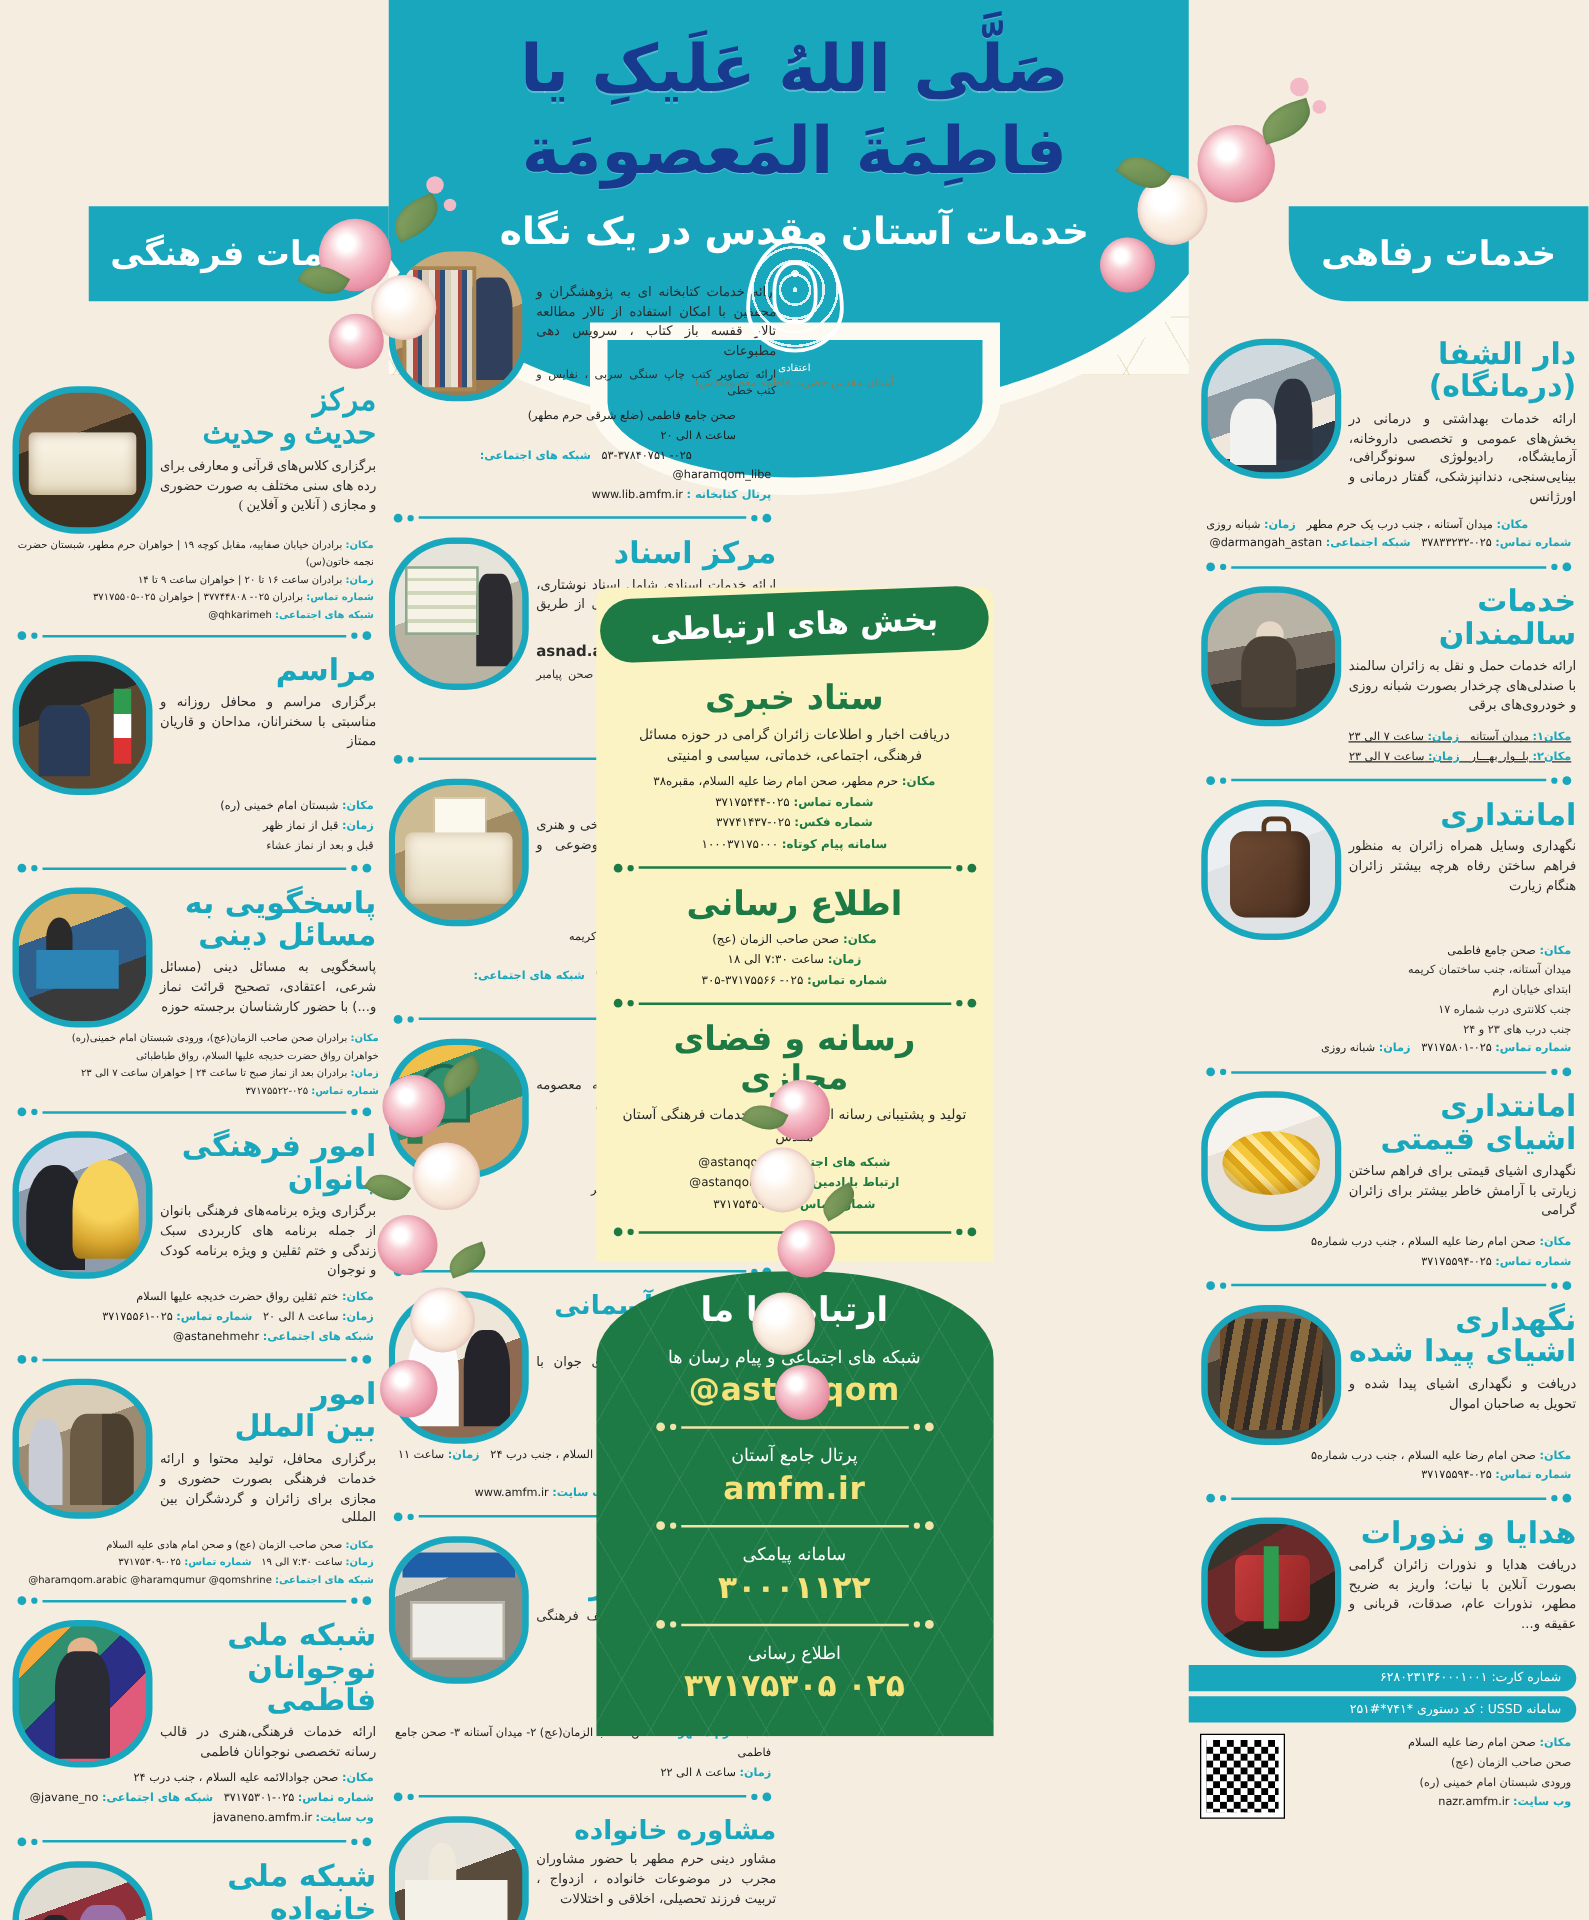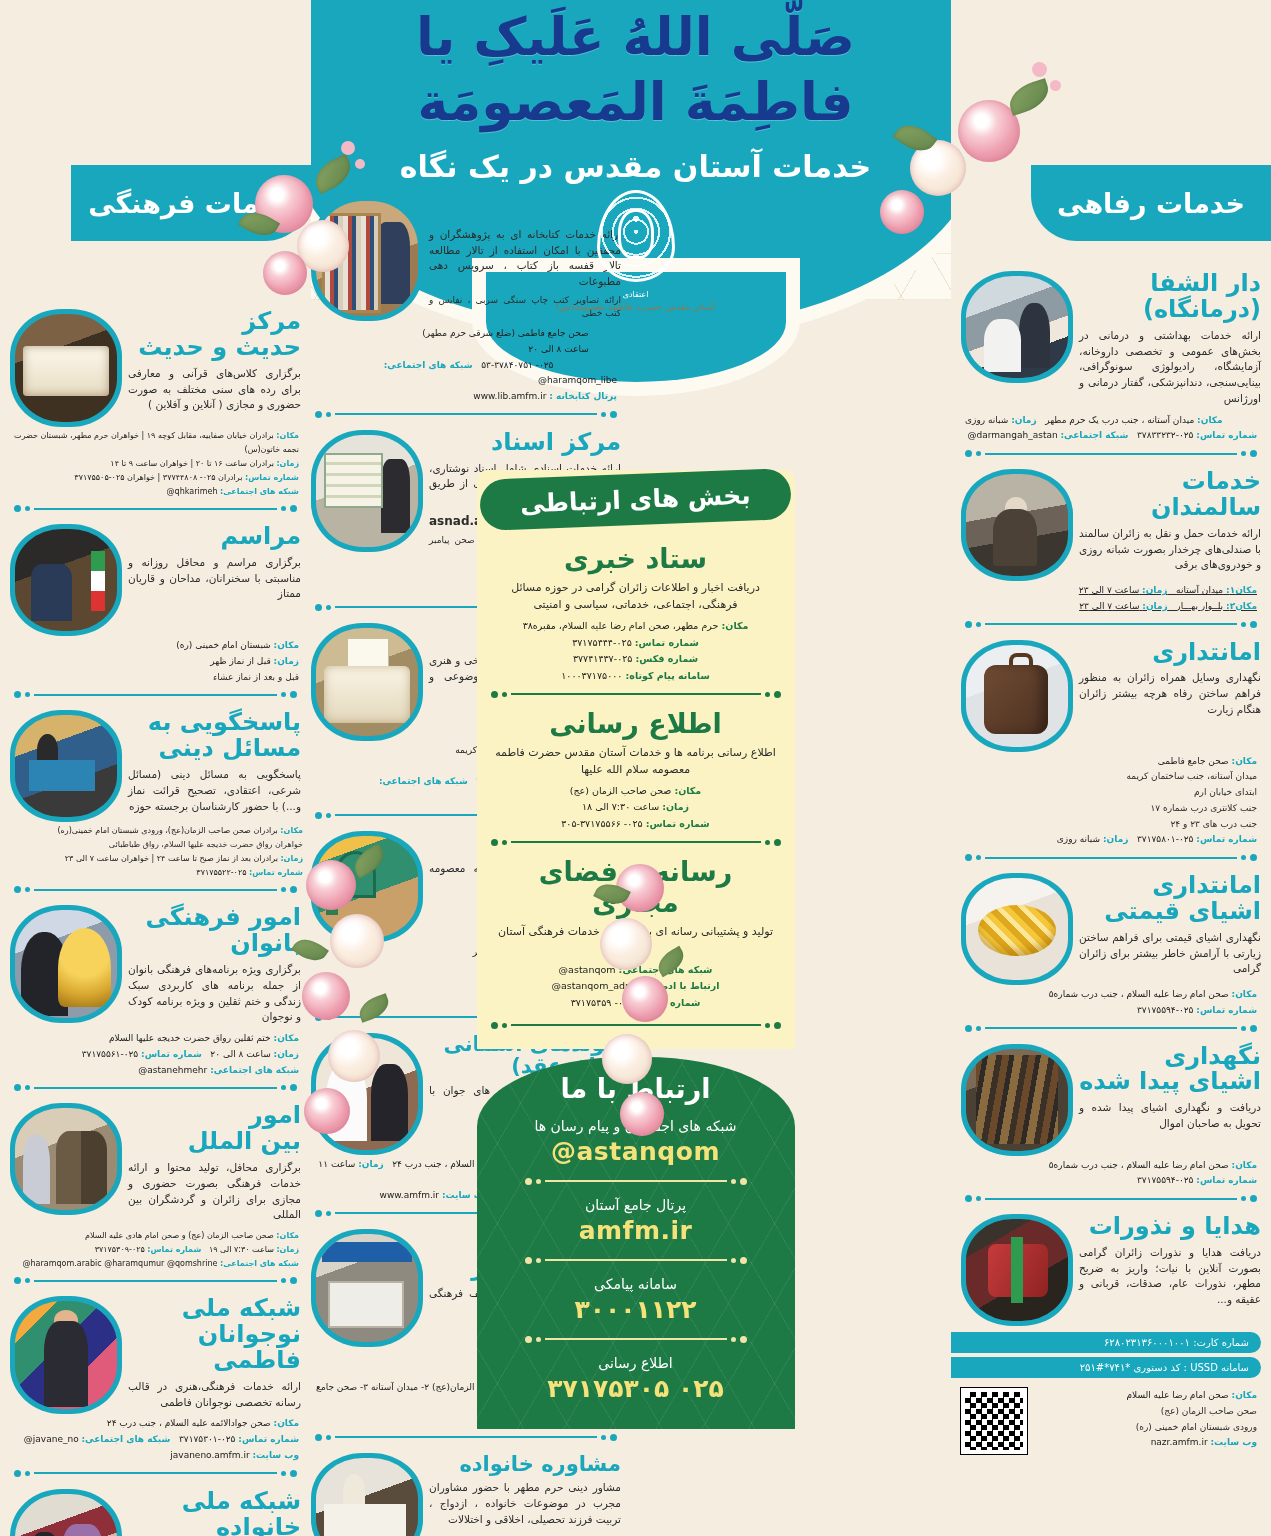--- a/index.html
+++ b/index.html
@@ -30,21 +30,21 @@
     border-radius:0 0 330px 330px / 0 0 190px 190px;
     box-shadow:0 0 0 14px #fdfaf2;
   }
   .hero-arch:after{
     content:"";position:absolute;left:50%;transform:translateX(-50%);
     bottom:-52px;width:300px;height:110px;background:#19a7bd;
     border-radius:0 0 150px 150px / 0 0 60px 60px;
     box-shadow:0 0 0 14px #fdfaf2;
   }
   .hero-title{
-    position:absolute;top:5px;left:50%;transform:translateX(-50%);
+    position:absolute;top:24px;left:50%;transform:translateX(-50%);
     width:620px;text-align:center;z-index:6;
   }
   .hero-title .salawat{
     font-size:52px;font-weight:bold;color:#173a8f;line-height:1.25;
     letter-spacing:-1px;text-shadow:0 1px 0 rgba(255,255,255,.25);
   }
   .hero-title .sub{
     margin-top:14px;font-size:30px;font-weight:bold;color:#ffffff;
     letter-spacing:-.5px;
   }
@@ -756,21 +756,20 @@
       <div class="divider green">
           <span class="d big"></span>
           <span class="d"></span>
           <span class="line"></span>
           <span class="d"></span>
           <span class="d big"></span>
         </div>
 
       <div class="center-block">
         <h3>اطلاع رسانی</h3>
-        <p>اطلاع رسانی برنامه ها و خدمات آستان مقدس حضرت فاطمه معصومه سلام الله علیها</p>
         <div class="meta green center-al">
           <span class="row"><span class="k">مکان:</span>
             <span class="v">صحن صاحب الزمان (عج)</span></span>
           <span class="row"><span class="k">زمان:</span>
             <span class="v">ساعت ۷:۳۰ الی ۱۸</span></span>
           <span class="row"><span class="k">شماره تماس:</span>
             <span class="v">۰۲۵- ۳۷۱۷۵۵۶۶-۳۰۵</span></span>
         </div>
       </div>
 
@@ -843,21 +842,21 @@
       <div class="lbl">اطلاع رسانی</div>
       <div class="val fa">۰۲۵ ۳۷۱۷۵۳۰۵</div>
     </div>
   </div>
 
   <div class="panel-right">
     <div class="ribbon right-rb" style="margin-top:165px;width:240px;margin-left:71px;">
       <span>خدمات فرهنگی</span>
     </div>
 
-    <div class="card" style="margin-top:62px;">
+    <div class="card" style="margin-top:62px;font-family:Liberation Serif, serif;">
       <div class="body">
         <h3>
           <span>مرکز</span><br><span>حدیث و حدیث</span>
         </h3>
         <p class="desc">برگزاری کلاس‌های قرآنی و معارفی برای رده های سنی مختلف به صورت حضوری و مجازی ( آنلاین و آفلاین )</p>
       </div>
       <div class="photo" style="width:112px;height:118px;">
         <div class="inner">
             <div class="ph ph-quran"></div>
           </div>

